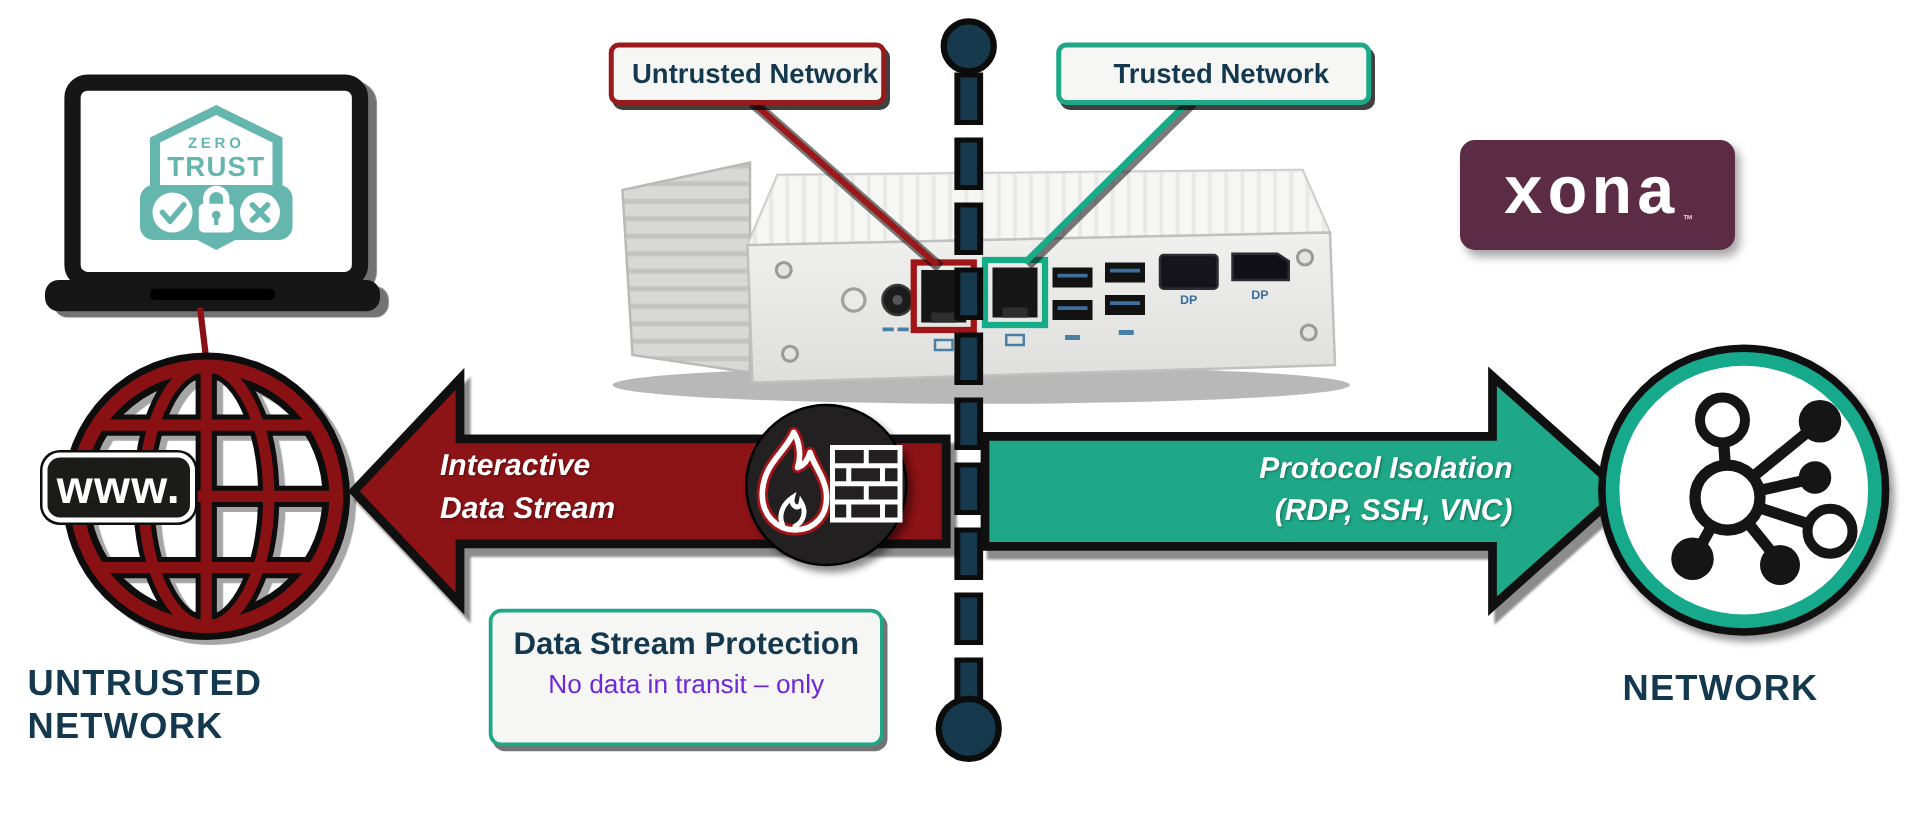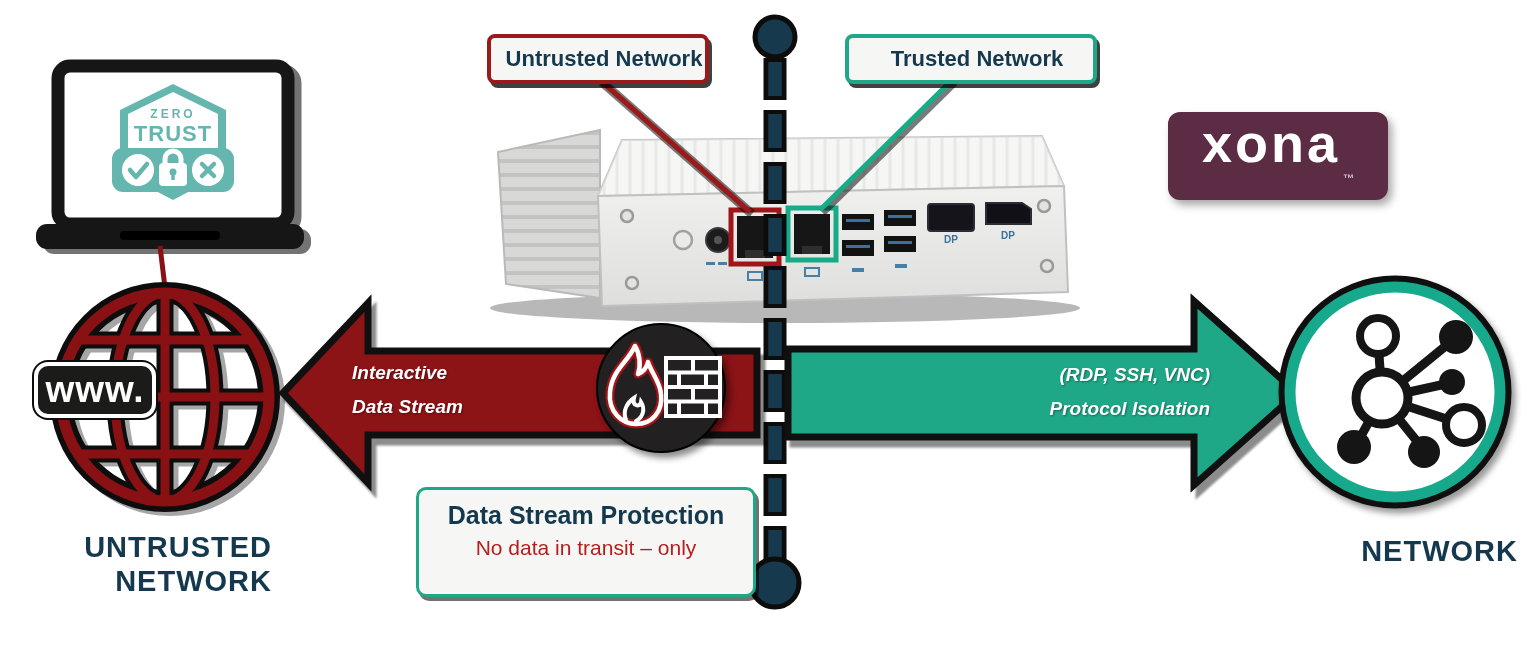--- a/index.html
+++ b/index.html
@@ -23,45 +23,45 @@
     border-radius:8px;
     display:flex;align-items:center;justify-content:center;
     font-weight:bold;font-size:22px;color:var(--navy);
     box-shadow:3px 4px 0 rgba(0,0,0,0.75);
     box-sizing:border-box;
     padding-left:12px;
   }
   .callout.red{border:4px solid var(--red-border);}
   .callout.teal{border:4px solid var(--trusted-teal);}
   .arrow-text{
-    color:#ffffff;font-weight:bold;font-style:italic;font-size:19px;line-height:34px;
+    color:#ffffff;font-weight:bold;font-style:italic;font-size:24px;line-height:34px;
     text-shadow:1px 1px 2px rgba(0,0,0,0.35);
   }
   .net-label{
     color:var(--navy);font-weight:bold;font-size:29px;line-height:34px;
-    letter-spacing:1px;text-align:right;
+    letter-spacing:1px;text-align:left;
   }
   .www-text{
     color:#ffffff;font-weight:bold;font-size:37px;letter-spacing:1px;
     display:flex;align-items:center;justify-content:center;
   }
   .xona-logo{
     background:var(--logo-maroon);border-radius:12px;
-    display:flex;justify-content:center;
+    display:flex;align-items:center;justify-content:center;
     box-shadow:4px 5px 8px rgba(0,0,0,0.35);
-    color:#ffffff;font-weight:bold;font-size:54px;letter-spacing:3px;
+    color:#ffffff;font-weight:bold;font-size:54px;letter-spacing:3px;font-family:Liberation Mono, monospace;
   }
   .xona-logo .tm{font-size:11px;align-self:flex-end;margin:0 0 16px 3px;letter-spacing:0;color:#d8c2cd;}
   .protect-box{
     background:var(--box-bg);border:3px solid var(--trusted-teal);border-radius:10px;
     box-shadow:3px 4px 0 rgba(0,0,0,0.55);
     text-align:center;box-sizing:border-box;padding-top:11px;
   }
   .protect-box .title{font-size:25px;font-weight:bold;color:var(--navy);margin-bottom:4px;}
-  .protect-box .body-line{font-size:21px;line-height:27px;color:#b91c1c;}
+  .protect-box .body-line{font-size:21px;line-height:27px;color:#6d28d9;}
 </style>
 </head>
 <body>
 
 <div class="canvas">
 
   <svg class="layer" width="1536" height="658" viewBox="0 0 1536 658">
     <defs>
       <clipPath id="globeClip">
           <circle cx="165" cy="397" r="100"></circle>
@@ -268,36 +268,36 @@
   </div>
 
   <div class="abs www-text" style="left:36px;top:364px;width:118px;height:52px;">www.</div>
 
   <div class="abs arrow-text" style="left:352px;top:356px;width:230px;">
     <div>Interactive</div>
     <div>Data Stream</div>
   </div>
 
   <div class="abs arrow-text" style="left:890px;top:358px;width:320px;text-align:right;">
+    <div>Protocol Isolation</div>
     <div>(RDP, SSH, VNC)</div>
-    <div>Protocol Isolation</div>
   </div>
 
   <div class="abs net-label" style="left:22px;top:530px;width:250px;">
     <div>UNTRUSTED</div>
     <div>NETWORK</div>
   </div>
 
   <div class="abs net-label" style="left:1298px;top:534px;width:220px;">
     <div>NETWORK</div>
   </div>
 
   <div class="abs xona-logo" style="left:1168px;top:112px;width:220px;height:88px;">
     <span>xona</span>
     <span class="tm">™</span>
   </div>
 
-  <div class="abs protect-box" style="left:416px;top:487px;width:340px;height:110px;">
+  <div class="abs protect-box" style="left:391px;top:487px;width:316px;height:110px;">
     <div class="title">Data Stream Protection</div>
     <div class="body-line">No data in transit – only</div>
   </div>
 
 </div>
 
 </body></html>

